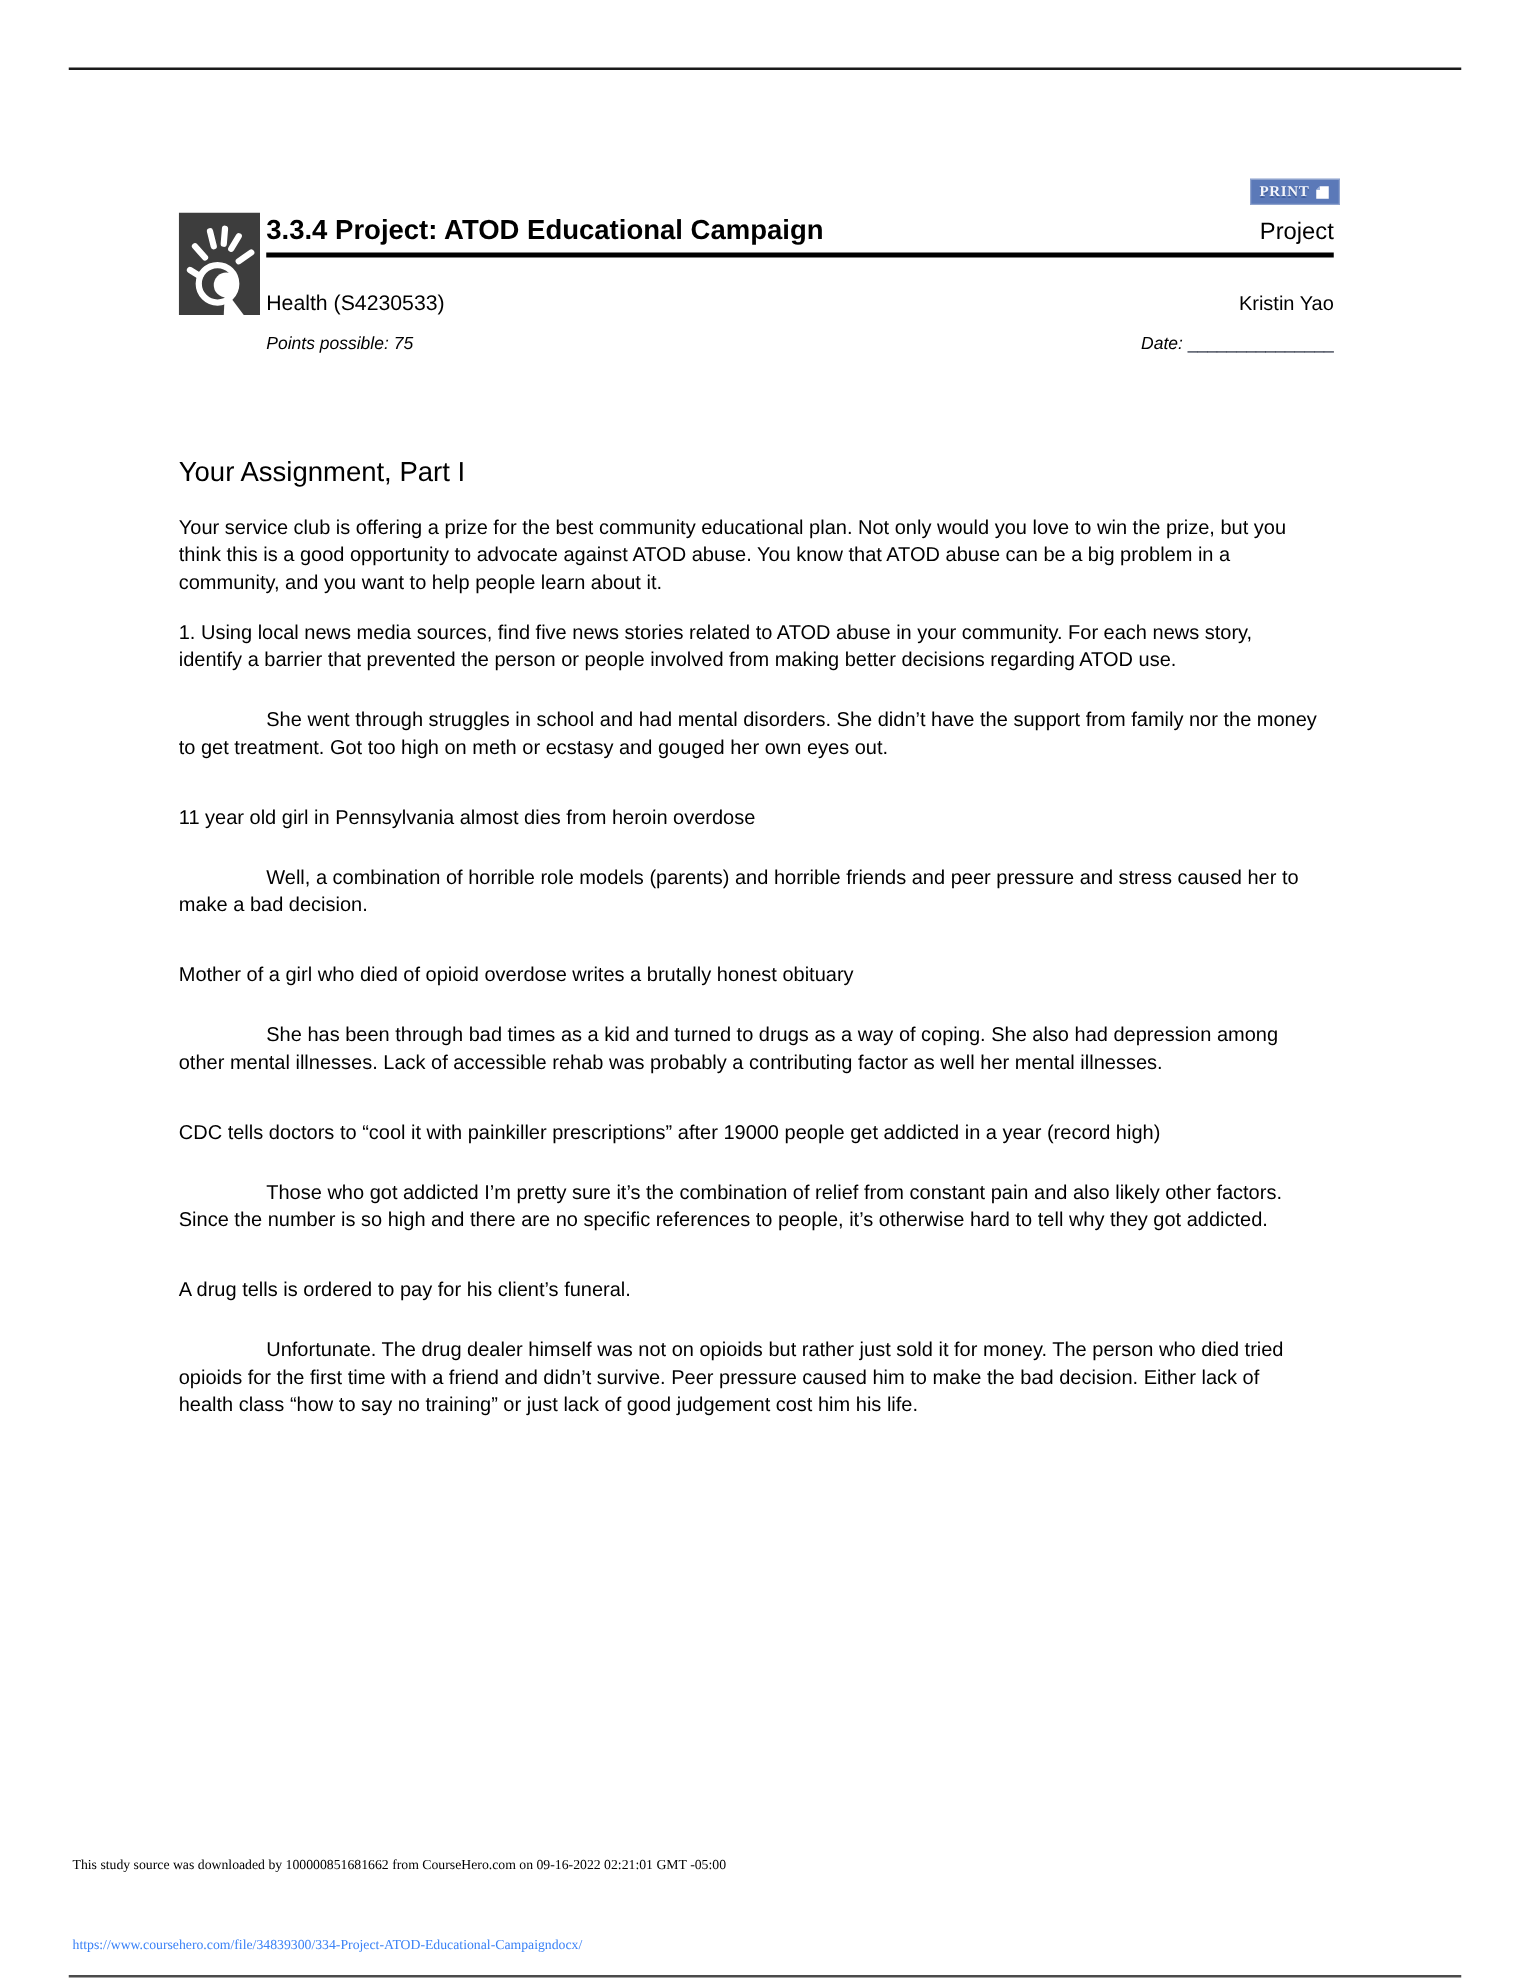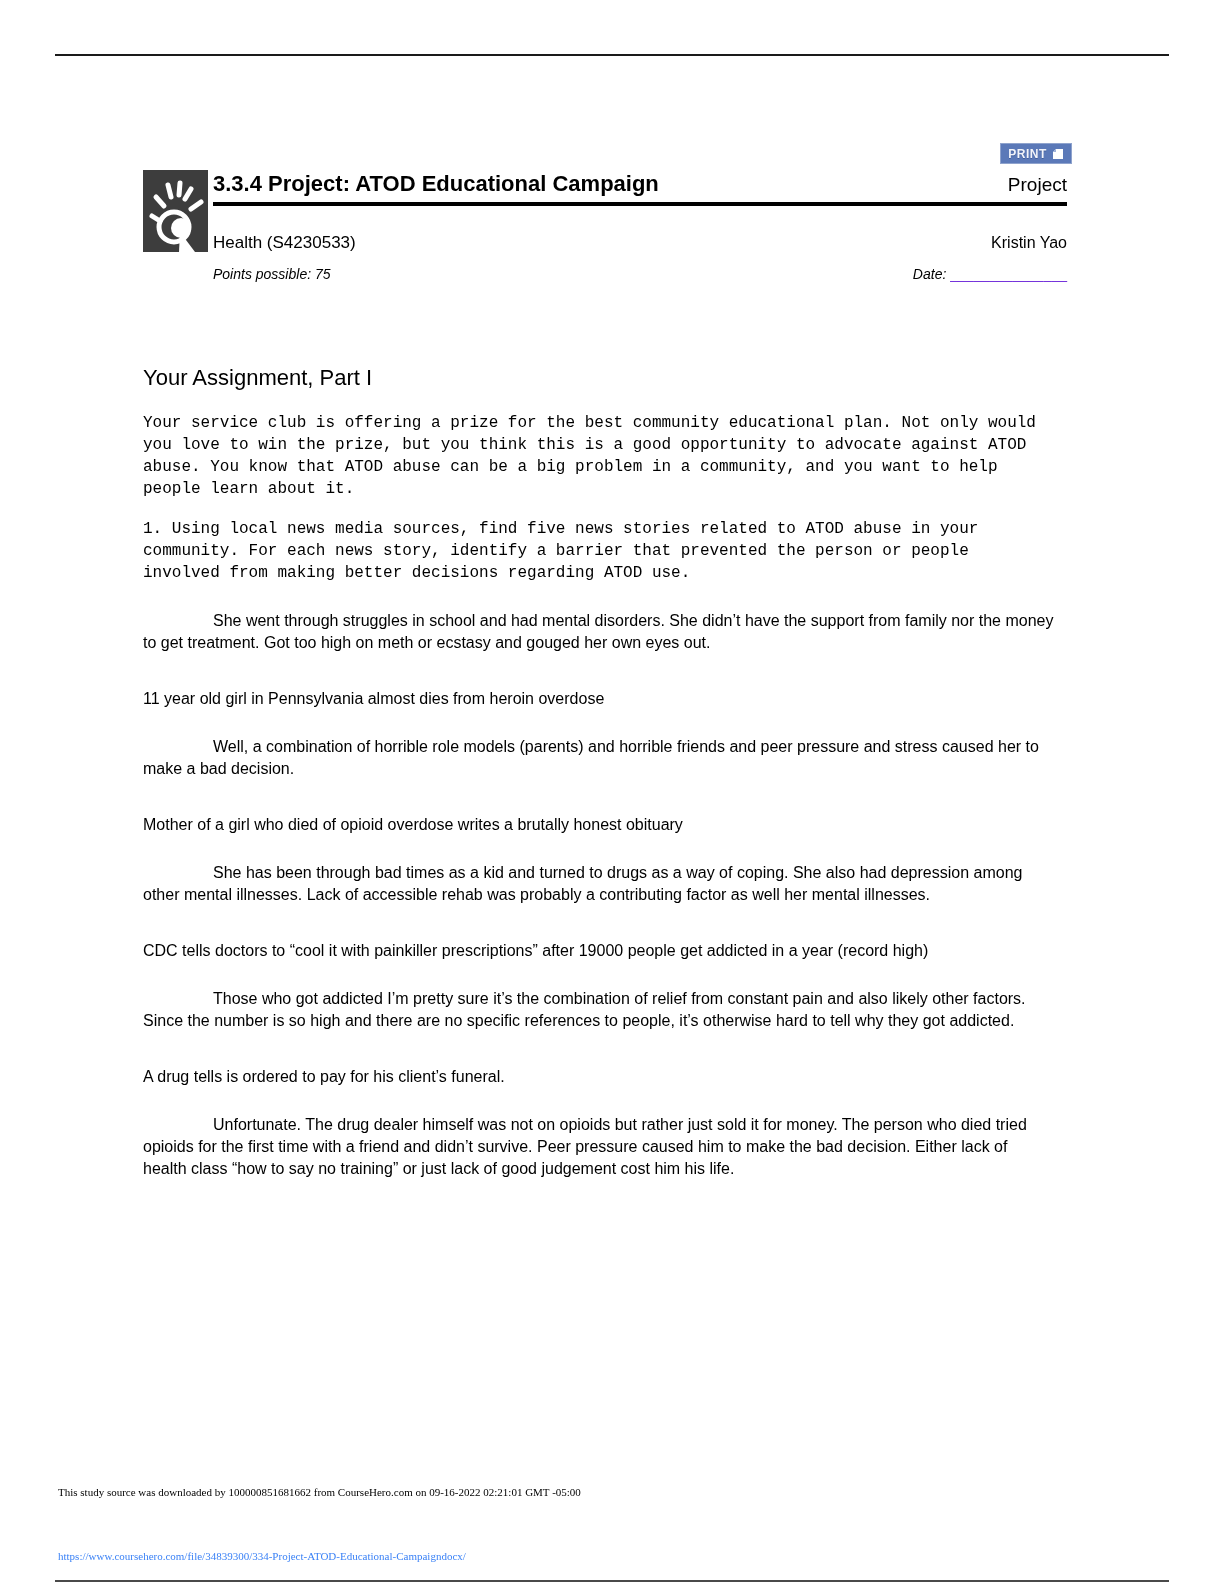--- a/index.html
+++ b/index.html
@@ -29,20 +29,21 @@
     position: absolute; left: 1000px; top: 143px;
     width: 72px; height: 21px;
     background: #5b79b8;
     border: 1px solid #8fa3cd;
     display: flex; align-items: center; justify-content: center;
     gap: 5px; cursor: pointer;
   }
   .print-btn .lbl {
     color: #f2f4fa; font-size: 12px; font-weight: bold; letter-spacing: 0.5px;
     text-shadow: 0 1px 0 #44609c;
+    font-family: Liberation Serif, serif;
   }
   .print-btn svg { display: block; }
 
   
   .logo {
     position: absolute; left: 143px; top: 170px;
     width: 65px; height: 82px;
   }
   .logo svg { display: block; width: 100%; height: 100%; }
 
@@ -61,32 +62,32 @@
     display: flex; justify-content: space-between; align-items: baseline;
   }
   .course-name { font-size: 17px; }
   .student-name { font-size: 16px; }
   .points-row {
     margin-top: 13px;
     display: flex; justify-content: space-between; align-items: baseline;
     font-style: italic; font-size: 14px;
   }
   .date-wrap { white-space: nowrap; }
-  .date-blank { color: #6d28d9; letter-spacing: 0; font-style: normal; }
+  .date-blank { color: #0f172a; letter-spacing: 0; font-style: normal; }
 
   
   .content {
     position: absolute; left: 143px; top: 364px; width: 912px;
     font-size: 16px; line-height: 22px;
   }
   .section-heading {
     font-size: 22px; font-weight: normal; line-height: 28px;
     margin: 0 0 20px 0;
   }
-  .para { margin: 0 0 18px 0; font-family: Liberation Mono, monospace; }
+  .para { margin: 0 0 18px 0; }
   .headline { margin: 34px 0 0 0; }
   .response { margin: 26px 0 0 0; text-indent: 70px; }
 
   
   .footer {
     position: absolute; left: 58px; top: 1486px; width: 1100px;
     font-family: "Liberation Serif", serif; font-size: 11px; color: #000;
   }
   .foot-url {
     margin-top: 52px;

